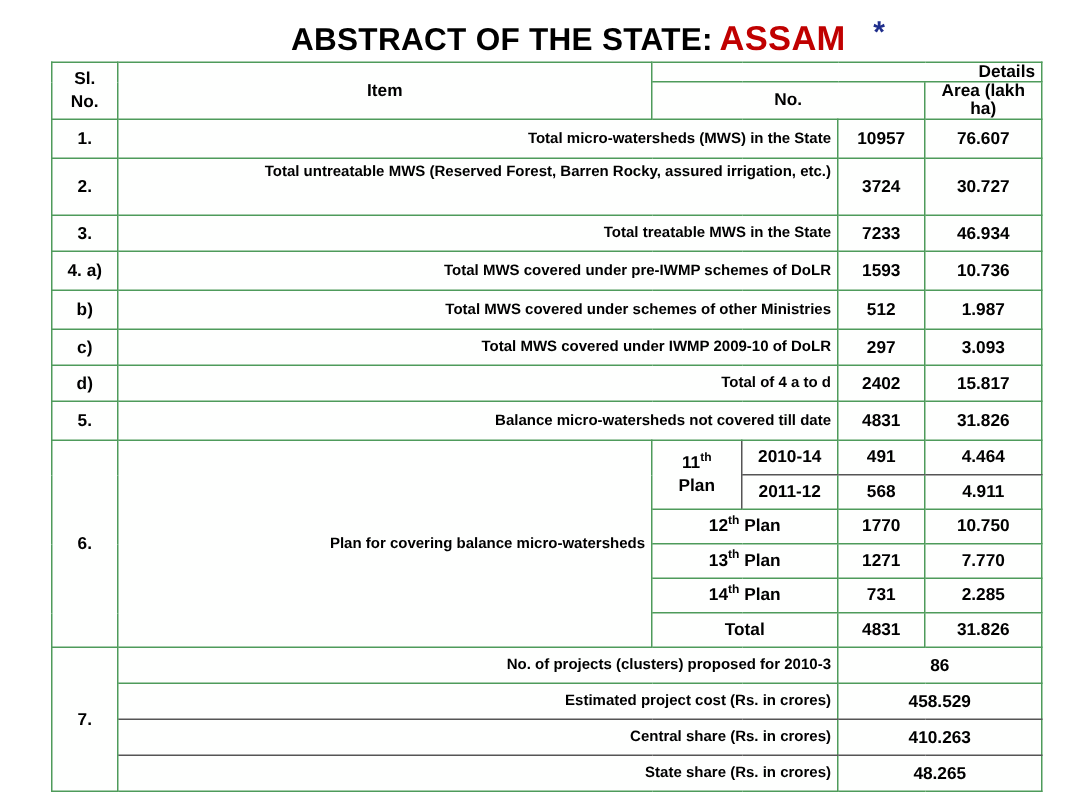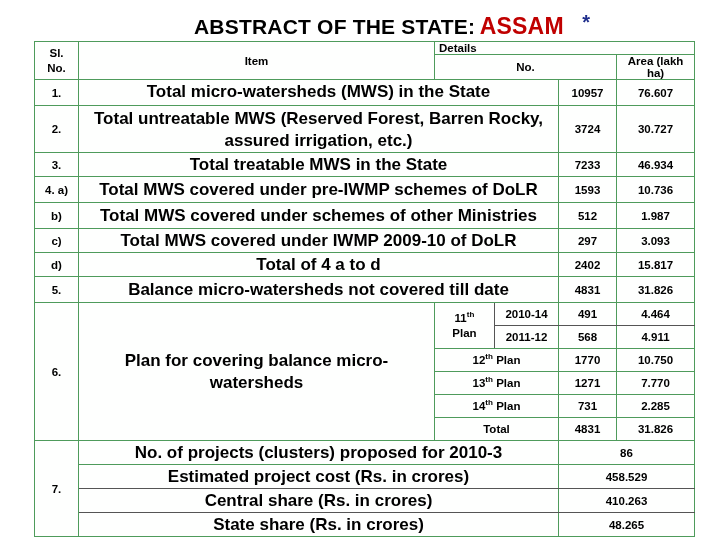--- a/index.html
+++ b/index.html
@@ -79,21 +79,21 @@
   col.c-plan { width: 60px; }
   col.c-yr   { width: 64px; }
   col.c-no   { width: 58px; }
   col.c-area { width: 78px; }
   .hdr-item { font-weight: normal; font-size: 11.5px; }
   .hdr-sl   { font-weight: normal; font-size: 11.5px; line-height: 1.25; }
   .hdr-det  { font-weight: normal; font-size: 11.5px; }
   .hdr-sub  { font-weight: bold; font-size: 11.5px; }
 
   .sl  { text-align: center; font-size: 11.5px; }
-  .item { text-align: center; font-size: 17px; line-height: 1.3; }
+  .item { text-align: right; font-size: 10px; line-height: 1.3; }
   .num { text-align: center; font-size: 11.5px; vertical-align: bottom; padding-bottom: 2px; margin-left: 42px; }
   .num-top { text-align: center; font-size: 11.5px; vertical-align: middle; }
 
   .plan-label { text-align: center; font-size: 11.5px; line-height: 1.25; }
   .plan-yr    { text-align: center; font-size: 11.5px; }
   .plan-span  { text-align: center; font-size: 11.5px; }
 
   
   .sep-dark-bottom { border-bottom: 1px solid #555555 !important; }
   .sep-dark-right  { border-right: 1px solid #555555 !important; }
@@ -129,21 +129,21 @@
         <col class="c-area">
     </colgroup>
     <tbody>
 
       <tr>
         <td class="hdr-sl" rowspan="2" style="text-align:center;">
           <span>Sl.</span><br>
           <span>No.</span>
         </td>
         <td class="hdr-item" rowspan="2" style="text-align:center;">Item</td>
-        <td class="hdr-det" colspan="4" style="text-align:left;">Details</td>
+        <td class="hdr-det" colspan="4" style="text-align:right;">Details</td>
       </tr>
       <tr>
         <td class="hdr-sub" colspan="3" style="text-align:center;">No.</td>
         <td class="hdr-sub" style="text-align:center;">Area  (lakh ha)</td>
       </tr>
 
       <tr class="r-tall1">
         <td class="sl">1.</td>
         <td class="item" colspan="3">Total micro-watersheds  (MWS) in the State</td>
         <td class="num">10957</td>

